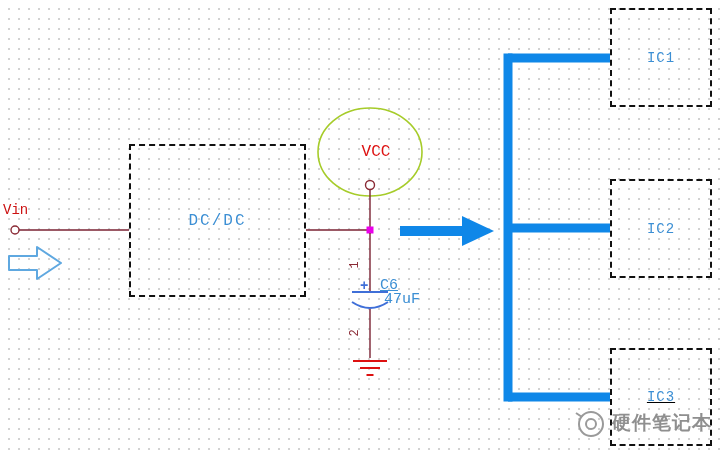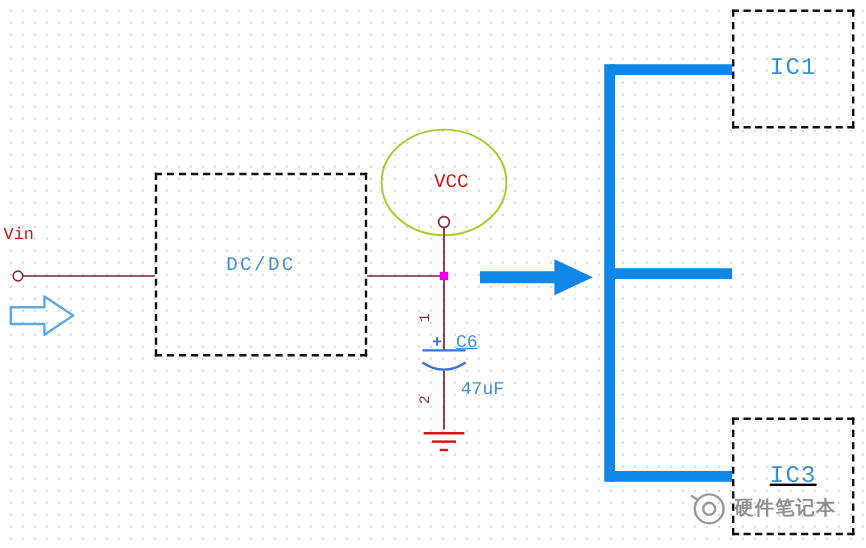--- a/index.html
+++ b/index.html
@@ -17,37 +17,37 @@
     display:flex; align-items:center; justify-content:center;
     box-sizing:border-box; background:transparent;
   }
   .box-dcdc { left:129px; top:144px; width:177px; height:153px; }
   .box-ic1  { left:610px; top:8px;   width:102px; height:99px; }
   .box-ic2  { left:610px; top:179px; width:102px; height:99px; }
   .box-ic3  { left:610px; top:348px; width:102px; height:98px;text-decoration:underline; }
   .lbl { position:static; }
   .blue { color:#3c8fd4; }
   .lbl-dcdc { font-size:16px; letter-spacing:2px; }
-  .lbl-ic   { font-size:20px; letter-spacing:1px; }
+  .lbl-ic   { font-size:14px; letter-spacing:1px; }
   .txt { position:absolute; line-height:1; white-space:nowrap; }
-  .txt-vin { left:3px;  top:189px; font-size:14px; color:#cc1111;text-align:right; }
+  .txt-vin { left:3px;  top:203px; font-size:14px; color:#cc1111;text-align:right; }
   .txt-vcc { left:318px; top:144px; width:116px; text-align:center; font-size:16px; color:#dd1111; }
   .txt-pin { color:#8a2a35; font-size:12px; transform:rotate(270deg); transform-origin:center; }
   .txt-pin1 { left:351px; top:259px; }
   .txt-pin2 { left:351px; top:327px; }
   .txt-plus { left:360px; top:279px; font-size:14px; font-weight:bold; color:#3f6fd8; }
   .txt-c6   { left:380px; top:278px; font-size:15px; color:#3c8fd4;text-decoration:underline; }
-  .txt-47uf { left:384px; top:317px; font-size:15px; color:#3c8fd4; }
+  .txt-47uf { left:384px; top:292px; font-size:15px; color:#3c8fd4; }
   .watermark {
     position:absolute; left:572px; top:406px;
     display:flex; align-items:center; gap:4px;
   }
   .watermark-text {
     font-family:"DejaVu Sans","Liberation Sans",sans-serif;
-    font-size:16px; font-weight:600; color:#8f8f8f; letter-spacing:1px;
+    font-size:19px; font-weight:600; color:#8f8f8f; letter-spacing:1px;
   }
 </style>
 </head>
 <body>
 
 <div class="canvas">
 
   <svg class="layer" width="722" height="457" viewBox="0 0 722 457">
 
     <path d="M19 230 H129" stroke="#7a2233" stroke-width="1.4" fill="none"></path>
@@ -86,20 +86,23 @@
       <path d="M508 397 H610"></path>
     </g>
   </svg>
 
   <div class="box box-dcdc">
     <span class="lbl blue lbl-dcdc">DC/DC</span>
   </div>
   <div class="box box-ic1">
     <span class="lbl blue lbl-ic">IC1</span>
   </div>
+  <div class="box box-ic2">
+    <span class="lbl blue lbl-ic">IC2</span>
+  </div>
   <div class="box box-ic3">
     <span class="lbl blue lbl-ic">IC3</span>
   </div>
 
   <span class="txt txt-vin">Vin</span>
   <span class="txt txt-vcc">VCC</span>
   <span class="txt txt-pin txt-pin1">1</span>
   <span class="txt txt-pin txt-pin2">2</span>
   <span class="txt txt-plus">+</span>
   <span class="txt txt-c6">C6</span>

